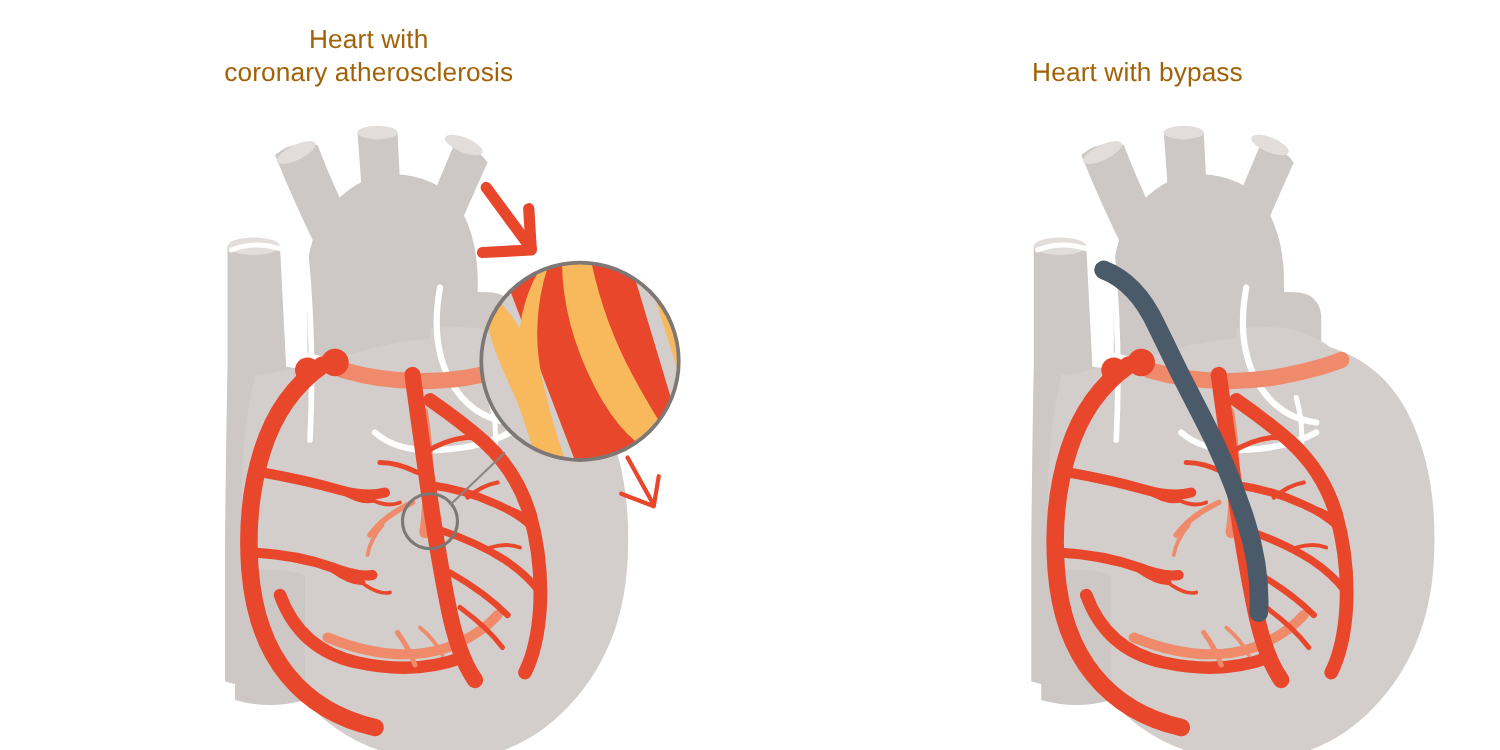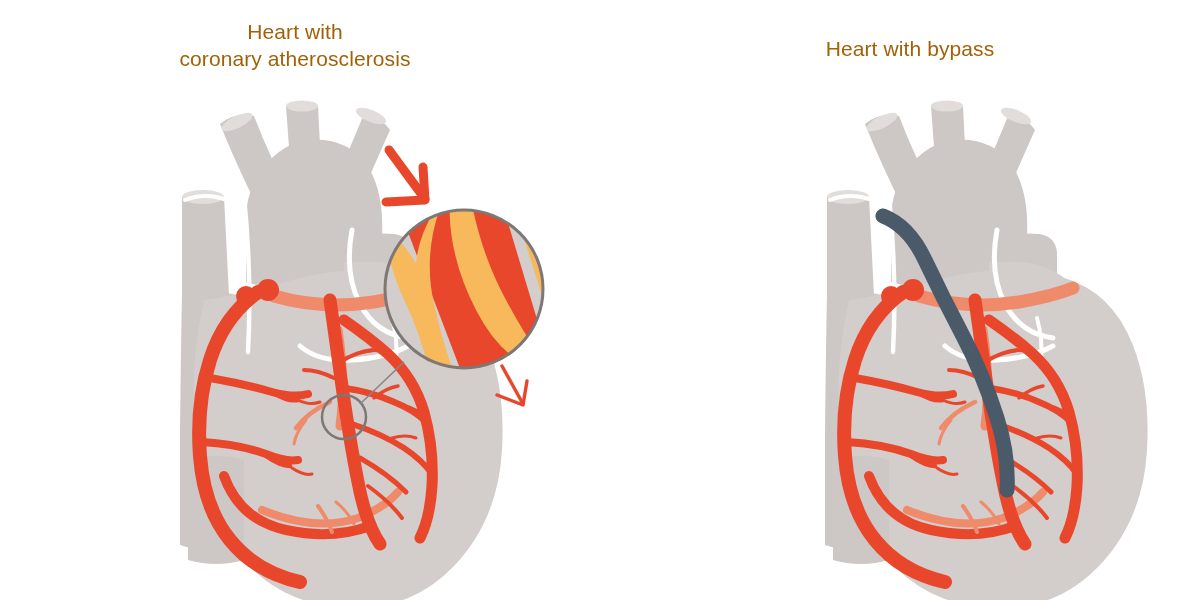--- a/index.html
+++ b/index.html
@@ -26,21 +26,21 @@
     color: #a16207;
     font-family: "Liberation Sans", sans-serif;
     font-size: 21px;
     font-weight: 400;
     line-height: 27px;
     letter-spacing: 0.1px;
     white-space: pre-line;
     user-select: none;
   }
   #title-left  { left: 145px; top: 18px; width: 300px; }
-  #title-right { left: 760px; top: 35px; width: 300px; }
+  #title-right { left: 760px; top: 45px; width: 300px; }
 
   svg.art {
     position: absolute;
     left: 0;
     top: 0;
     width: 1200px;
     height: 600px;
     overflow: visible;
   }
 </style>

